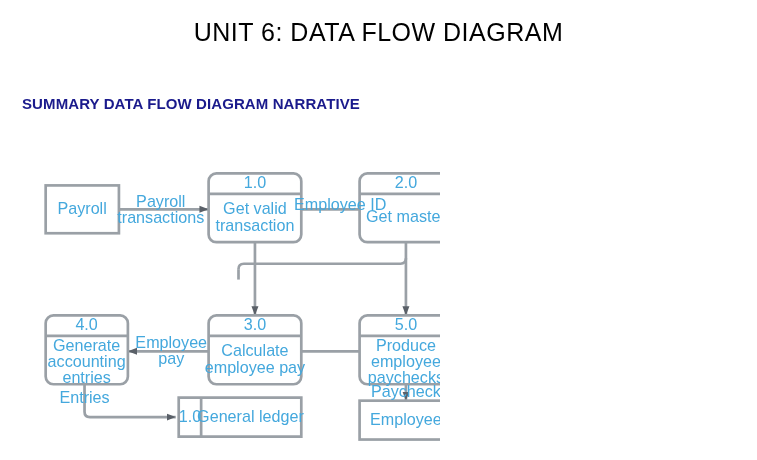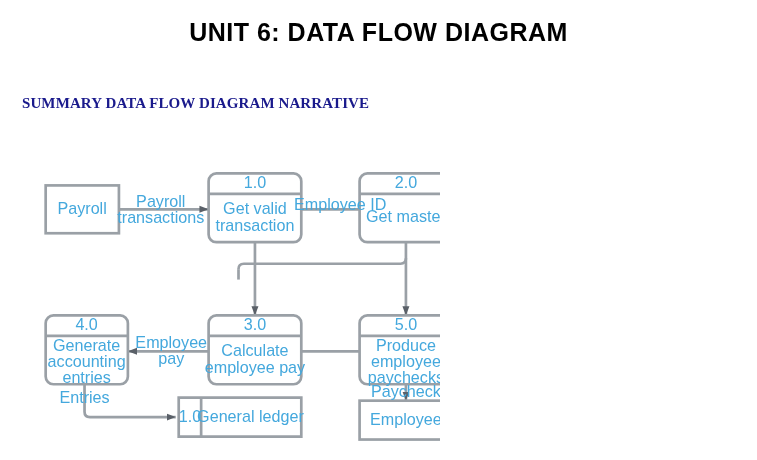--- a/index.html
+++ b/index.html
@@ -12,36 +12,36 @@
     height: 460px;
     font-family: "Liberation Sans", sans-serif;
     color: #000000;
     overflow: hidden;
     position: relative;
   }
 
   #page-title {
     text-align: center;
     font-size: 25px;
-    font-weight: bold;
+    font-weight: normal;
     letter-spacing: 0.5px;
     color: #000000;
     margin: 18px 0 0 0;
     font-family: "Liberation Sans", sans-serif;
   }
 
   #narrative-block {
     margin: 48px 0 0 22px;
   }
   #narrative-heading {
     font-size: 15px;
     font-weight: bold;
     color: #1a1a8c;
     letter-spacing: 0.1px;
-    font-family: Liberation Serif, serif;
+    font-family: Liberation Sans, sans-serif;
   }
   #narrative-text {
     font-size: 14px;
     color: #101010;
     margin-top: 8px;
     font-family: "Liberation Sans", sans-serif;
   }
 
   #diagram-wrap {
     position: absolute;

